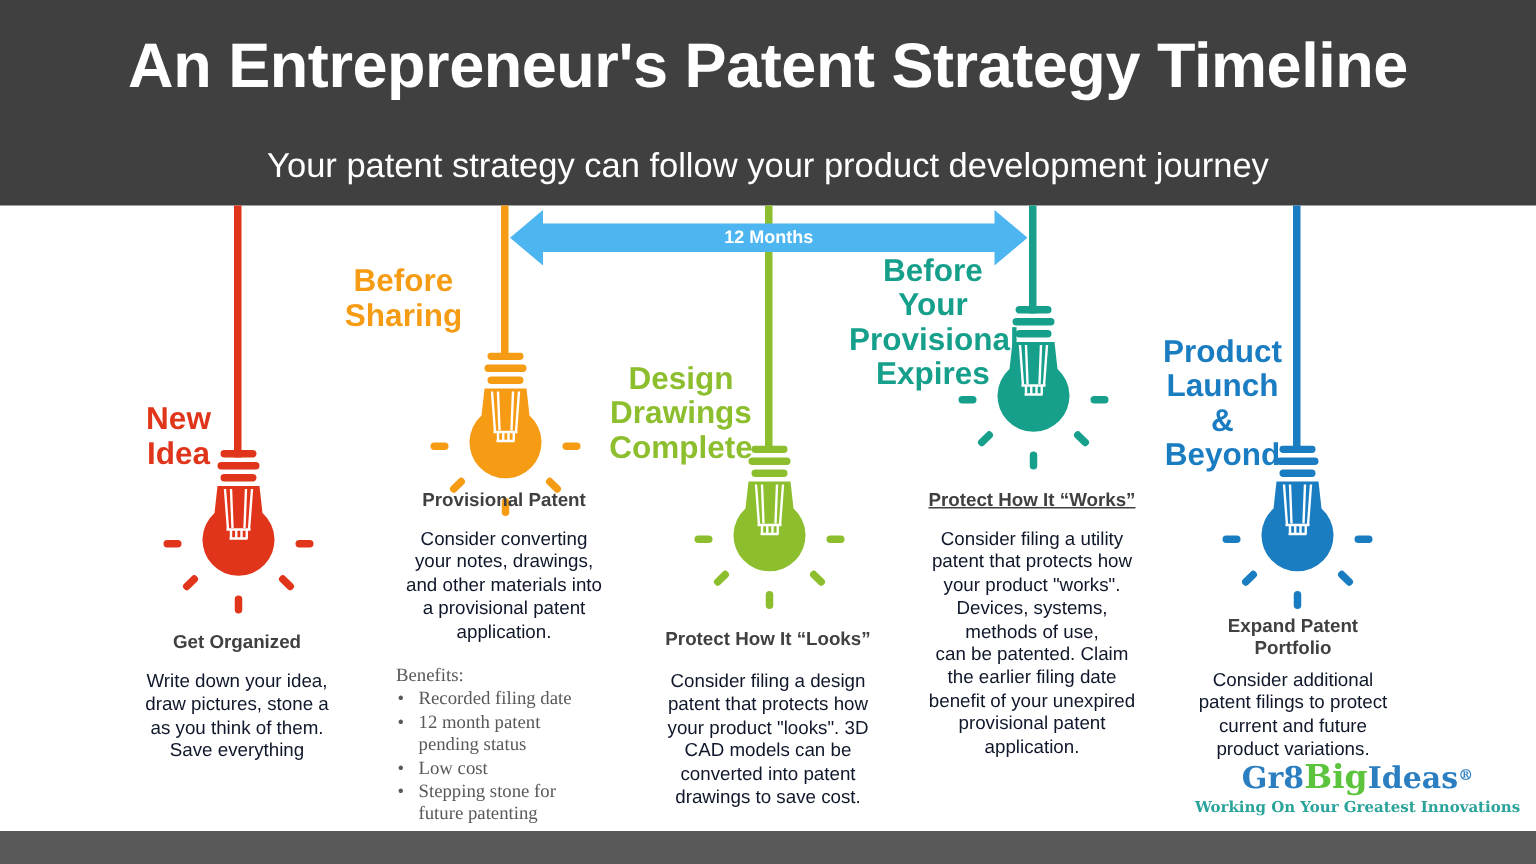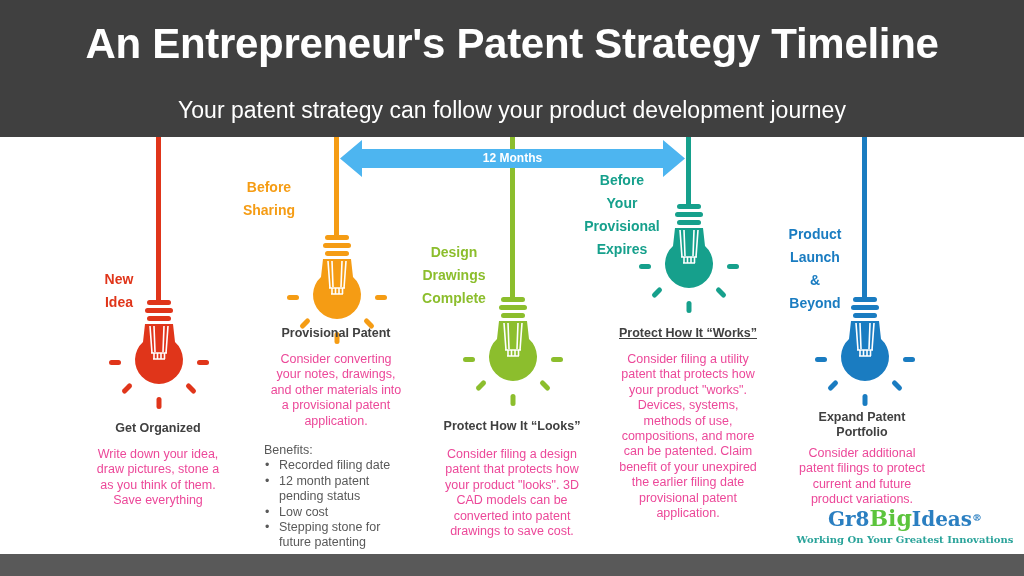--- a/index.html
+++ b/index.html
@@ -22,35 +22,36 @@
   .footer {
     position: absolute; left: 0; top: 554px; width: 1024px; height: 22px;
     background: #595959;
   }
 
   .cord { position: absolute; top: 137px; width: 5px; }
 
   .bulb { position: absolute; width: 120px; height: 120px; }
 
   .stage-label {
-    position: absolute; font-weight: bold; font-size: 14px; line-height: 23px;
+    position: absolute; font-weight: bold; font-size: 21px; line-height: 23px;
     text-align: center;
   }
 
   .heading {
     position: absolute; font-weight: bold; font-size: 12.5px; line-height: 15px;
     color: #404040; text-align: center;
   }
   .desc {
-    position: absolute; font-size: 12.5px; line-height: 15.4px; color: #ec4899;
+    position: absolute; font-size: 12.5px; line-height: 15.4px; color: #0f172a;
     text-align: center;
   }
   .benefits {
     position: absolute; font-size: 12.5px; line-height: 15.4px; color: #595959;
     text-align: left;
+    font-family: Liberation Serif, serif;
   }
   .benefits ul { list-style: none; }
   .benefits li { position: relative; padding-left: 15px; }
   .benefits li::before { content: "\2022"; position: absolute; left: 1px; top: 0; }
 
   .arrow { position: absolute; left: 340px; top: 140px; width: 345px; height: 37px; }
   .arrow-label {
     position: absolute; left: 340px; top: 148px; width: 345px; text-align: center;
     color: #ffffff; font-weight: bold; font-size: 12px; line-height: 20px;
   }
@@ -194,24 +195,23 @@
   <div>drawings to save cost.</div>
 </div>
 
 <div class="heading" style="left:608px;top:326px;width:160px;text-decoration:underline;">Protect How It “Works”</div>
 <div class="desc" style="left:603px;top:352px;width:170px;">
   <div>Consider filing a utility</div>
   <div>patent that protects how</div>
   <div>your product "works".</div>
   <div>Devices, systems,</div>
   <div>methods of use,</div>
-  <div>compositions, and more</div>
   <div>can be patented. Claim</div>
+  <div>the earlier filing date</div>
   <div>benefit of your unexpired</div>
-  <div>the earlier filing date</div>
   <div>provisional patent</div>
   <div>application.</div>
 </div>
 
 <div class="heading" style="left:792px;top:410px;width:140px;">
   <div>Expand Patent</div>
   <div>Portfolio</div>
 </div>
 <div class="desc" style="left:787px;top:446px;width:150px;">
   <div>Consider additional</div>

